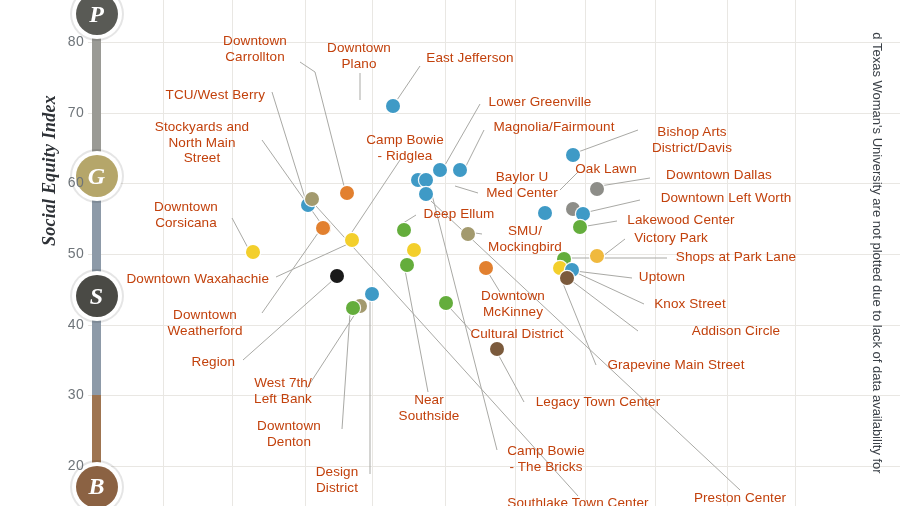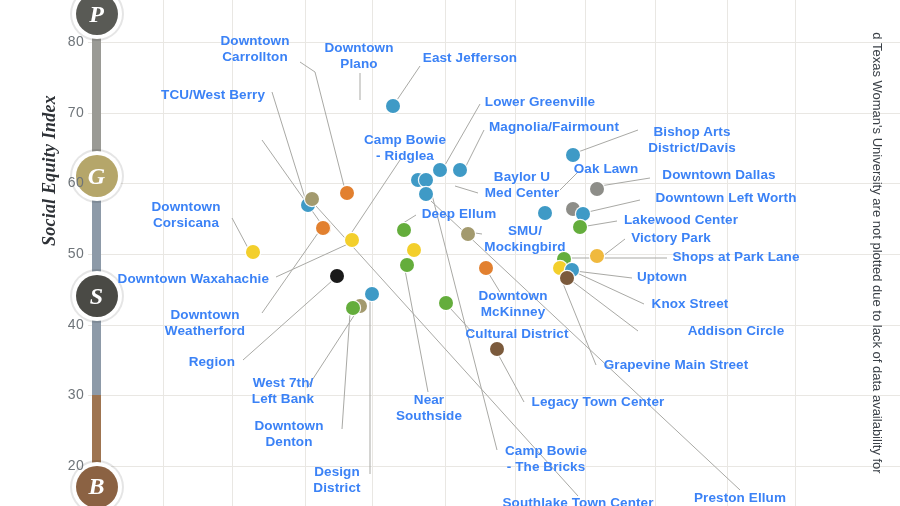--- a/index.html
+++ b/index.html
@@ -44,22 +44,22 @@
   
   #plot{position:absolute;left:0;top:0;width:900px;height:506px;}
   .pt{
     position:absolute;width:14px;height:14px;border-radius:50%;
     transform:translate(-50%,-50%);
     box-shadow:0 0 0 1.2px rgba(255,255,255,.92);
   }
   #leaders{position:absolute;left:0;top:0;width:900px;height:506px;pointer-events:none;}
 
   .lbl{
-    position:absolute;font-size:13.5px;line-height:15.5px;color:#3b82f6;
-    white-space:pre;letter-spacing:.1px;font-weight:bold;
+    position:absolute;font-size:13.5px;line-height:15.5px;color:#c2410c;
+    white-space:pre;letter-spacing:.1px;
   }
   .lbl.r{text-align:right;transform:translate(-100%,-50%);}
   .lbl.c{text-align:center;transform:translate(-50%,-50%);}
 
   
   #sidenote{
     position:absolute;left:862px;top:0;height:506px;width:30px;
     overflow:hidden;
   }
   #sidenote span{
@@ -194,20 +194,23 @@
       <div class="pt" title="Preston Center" style="left: 426px; top: 194px; background: rgb(63, 154, 198);"></div>
     </div>
 
   <div id="label-layer" style="position:absolute;left:0;top:0;width:900px;height:506px;">
       <div class="lbl c" style="left: 255px; top: 48px;">Downtown
 Carrollton</div>
       <div class="lbl c" style="left: 359px; top: 55px;">Downtown
 Plano</div>
       <div class="lbl c" style="left: 470px; top: 58px;">East Jefferson</div>
       <div class="lbl r" style="left: 265px; top: 95px;">TCU/West Berry</div>
+      <div class="lbl c" style="left: 202px; top: 142px;">Stockyards and
+North Main
+Street</div>
       <div class="lbl c" style="left: 405px; top: 147px;">Camp Bowie
 - Ridglea</div>
       <div class="lbl c" style="left: 540px; top: 102px;">Lower Greenville</div>
       <div class="lbl c" style="left: 554px; top: 127px;">Magnolia/Fairmount</div>
       <div class="lbl c" style="left: 692px; top: 139px;">Bishop Arts
 District/Davis</div>
       <div class="lbl c" style="left: 522px; top: 184px;">Baylor U
 Med Center</div>
       <div class="lbl c" style="left: 606px; top: 169px;">Oak Lawn</div>
       <div class="lbl c" style="left: 719px; top: 175px;">Downtown Dallas</div>
@@ -236,20 +239,20 @@
 District</div>
       <div class="lbl c" style="left: 429px; top: 407px;">Near
 Southside</div>
       <div class="lbl c" style="left: 513px; top: 303px;">Downtown
 McKinney</div>
       <div class="lbl c" style="left: 517px; top: 334px;">Cultural District</div>
       <div class="lbl c" style="left: 598px; top: 402px;">Legacy Town Center</div>
       <div class="lbl c" style="left: 546px; top: 458px;">Camp Bowie
 - The Bricks</div>
       <div class="lbl c" style="left: 578px; top: 503px;">Southlake Town Center</div>
-      <div class="lbl c" style="left: 740px; top: 498px;">Preston Ellum</div>
+      <div class="lbl c" style="left: 740px; top: 498px;">Preston Center</div>
     </div>
 
   <div id="sidenote">
     <span>d Texas Woman's University are not plotted due to lack of data availability for</span>
   </div>
 
 </div>
 
 </body></html>

